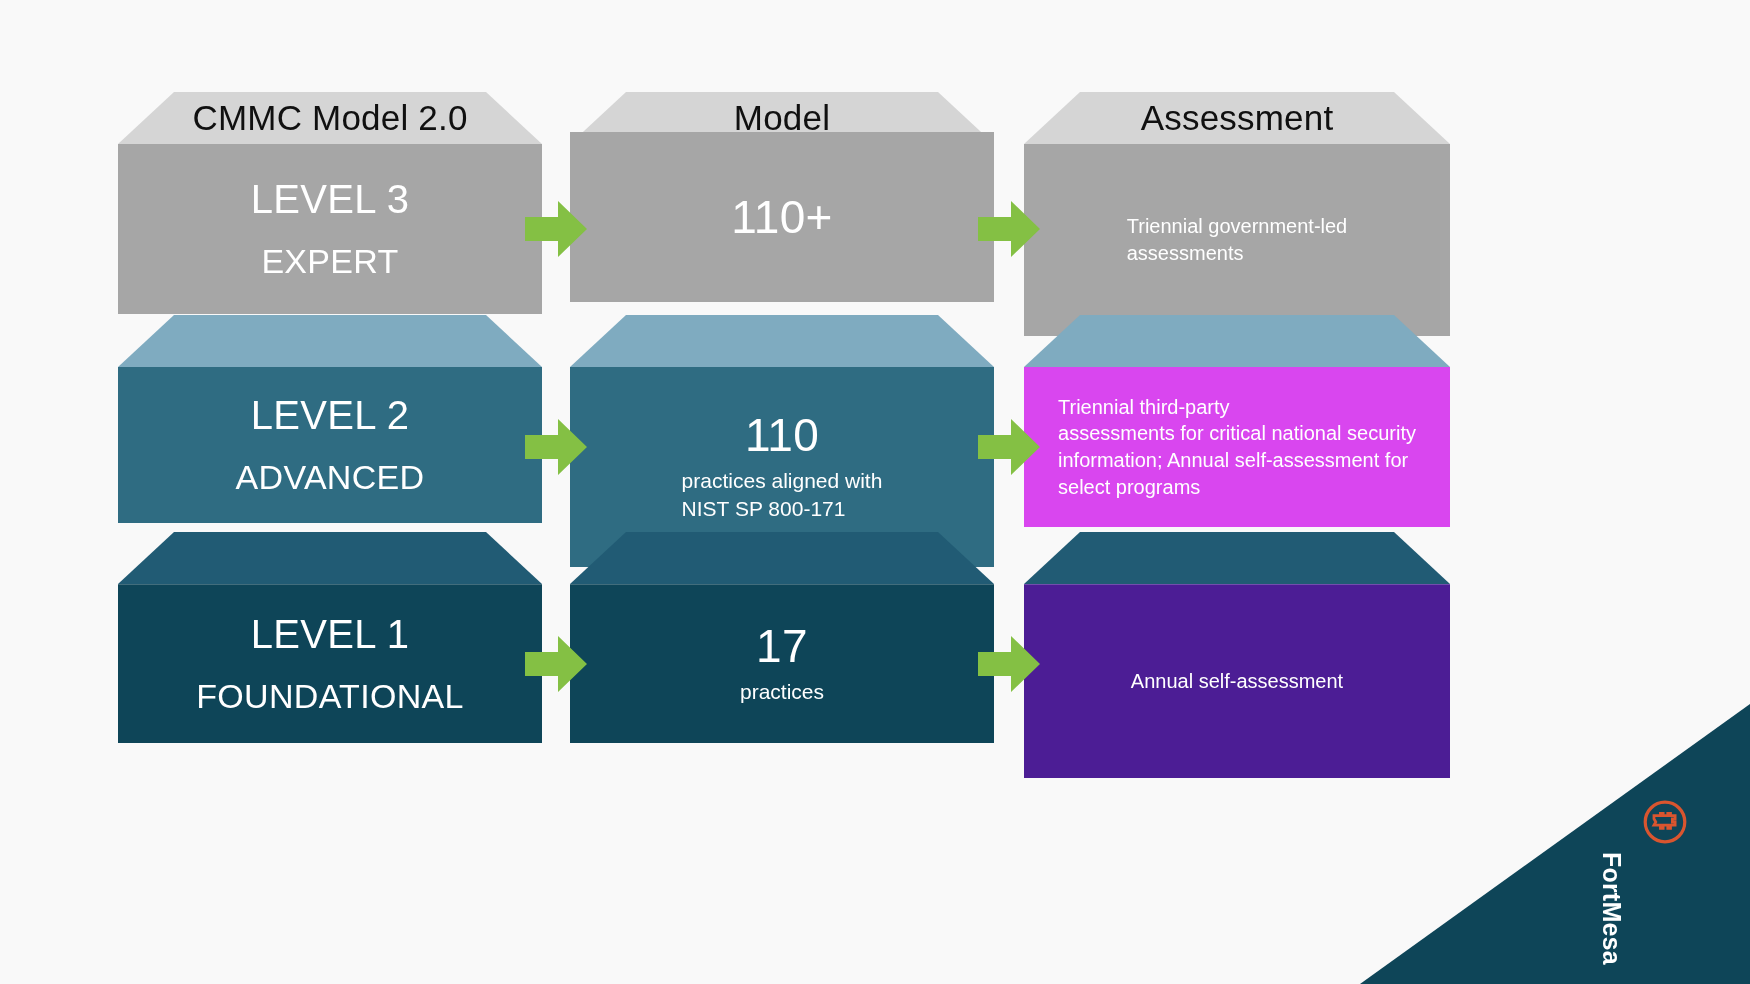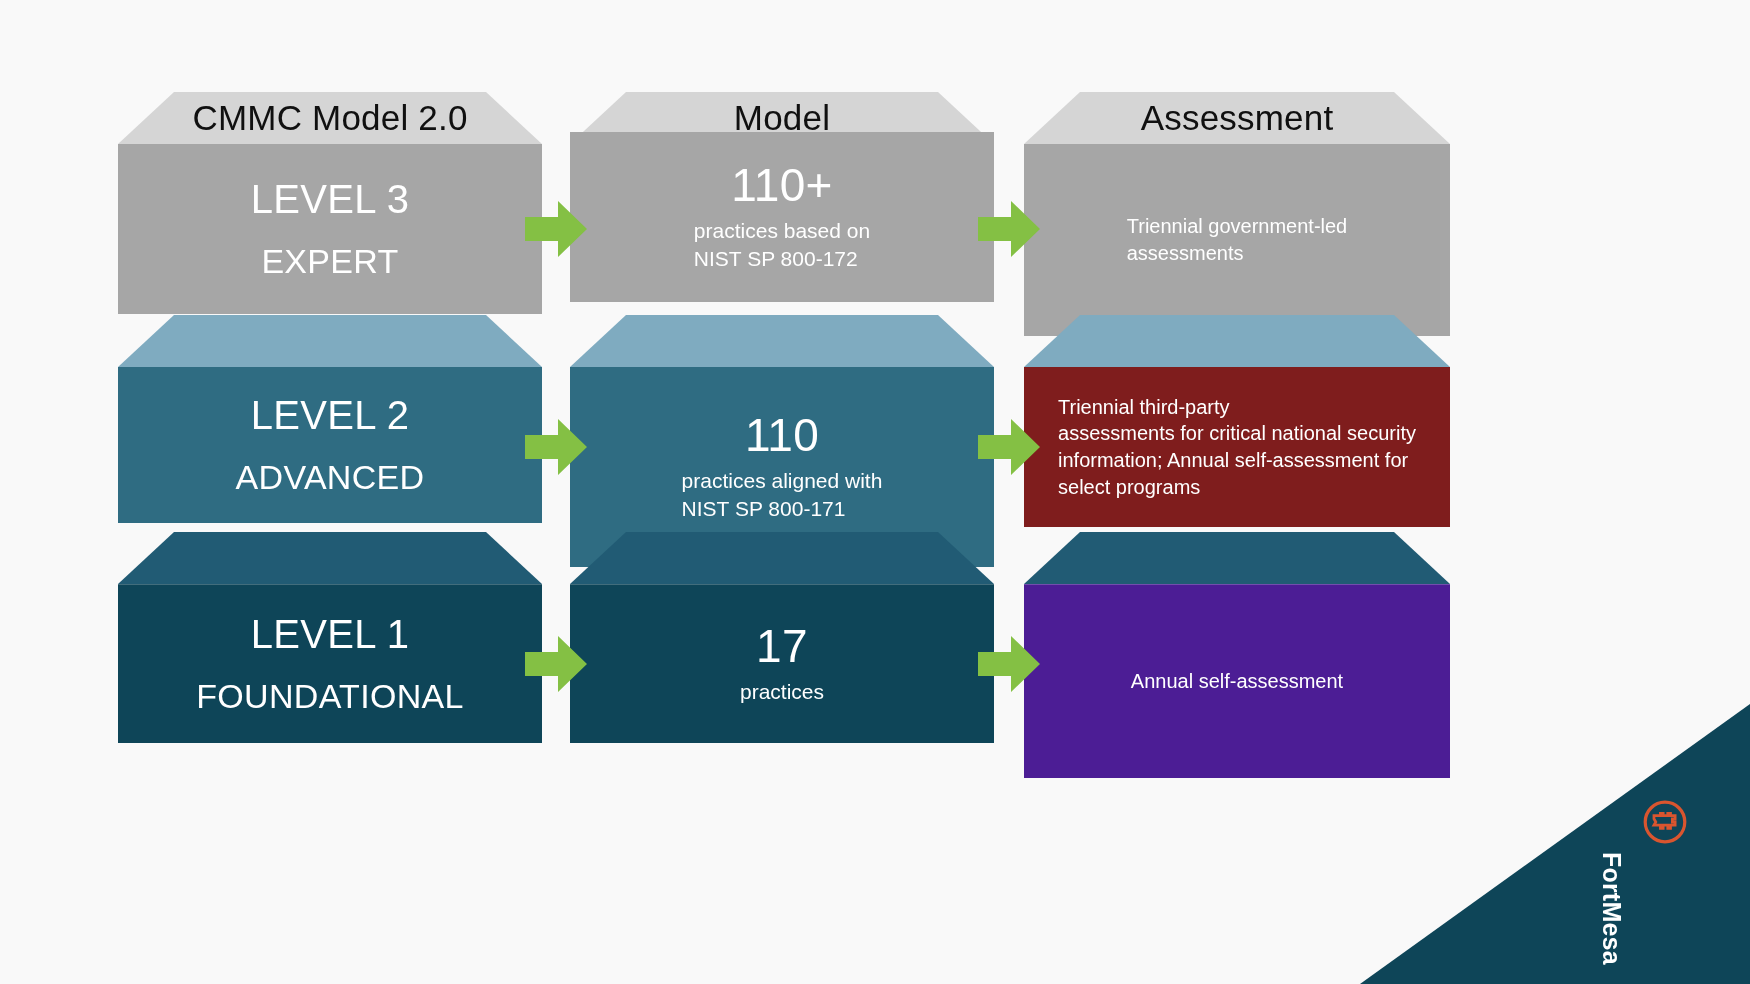--- a/index.html
+++ b/index.html
@@ -145,21 +145,20 @@
       <div class="level-sub">EXPERT</div>
     </div>
     <div class="cell" style="left: 570px; top: 92px; width: 424px; height: 52px;">
       <svg class="cap" viewBox="0 0 424 52" preserveAspectRatio="none">
         <polygon points="56,0 368,0 424,52 0,52" fill="#d5d5d5"></polygon>
       </svg>
       <div class="cap-label" style="top: 6px;">Model</div>
     </div>
     <div class="body" style="left: 570px; top: 132px; width: 424px; height: 170px; background: rgb(166, 166, 166);">
       <div class="big-num">110+</div>
-      <div class="sub-note">practices based on<br>NIST SP 800-172</div>
     </div>
     <div class="cell" style="left: 1024px; top: 92px; width: 426px; height: 52px;">
       <svg class="cap" viewBox="0 0 426 52" preserveAspectRatio="none">
         <polygon points="56,0 370,0 426,52 0,52" fill="#d5d5d5"></polygon>
       </svg>
       <div class="cap-label" style="top: 6px;">Assessment</div>
     </div>
     <div class="body" style="left: 1024px; top: 144px; width: 426px; height: 192px; background: rgb(166, 166, 166);">
       <div class="assess-note">Triennial government-led<br>assessments</div>
     </div>
@@ -185,21 +184,21 @@
     </div>
     <div class="body" style="left: 570px; top: 367px; width: 424px; height: 200px; background: rgb(47, 108, 130);">
       <div class="big-num">110</div>
       <div class="sub-note">practices aligned with<br>NIST SP 800-171</div>
     </div>
     <div class="cell" style="left: 1024px; top: 315px; width: 426px; height: 52px;">
       <svg class="cap" viewBox="0 0 426 52" preserveAspectRatio="none">
         <polygon points="56,0 370,0 426,52 0,52" fill="#7fabc0"></polygon>
       </svg>
     </div>
-    <div class="body" style="left: 1024px; top: 367px; width: 426px; height: 160px; background: #7f1d1d;">
+    <div class="body" style="left: 1024px; top: 367px; width: 426px; height: 160px; background: #d946ef;">
       <div class="assess-note">Triennial third-party<br>assessments for critical national security<br>information; Annual self-assessment for<br>select programs</div>
     </div>
     <div class="arrow" style="left: 525px; top: 417px; width: 62px; height: 60px;"><svg viewBox="0 0 62 60" width="62" height="60">
         <polygon points="0,18 33,18 33,2 62,30 33,58 33,42 0,42" fill="#84c044"></polygon>
       </svg></div>
     <div class="arrow" style="left: 978px; top: 417px; width: 62px; height: 60px;"><svg viewBox="0 0 62 60" width="62" height="60">
         <polygon points="0,18 33,18 33,2 62,30 33,58 33,42 0,42" fill="#84c044"></polygon>
       </svg></div>
     <div class="cell" style="left: 118px; top: 532px; width: 424px; height: 52px;">
       <svg class="cap" viewBox="0 0 424 52" preserveAspectRatio="none">

